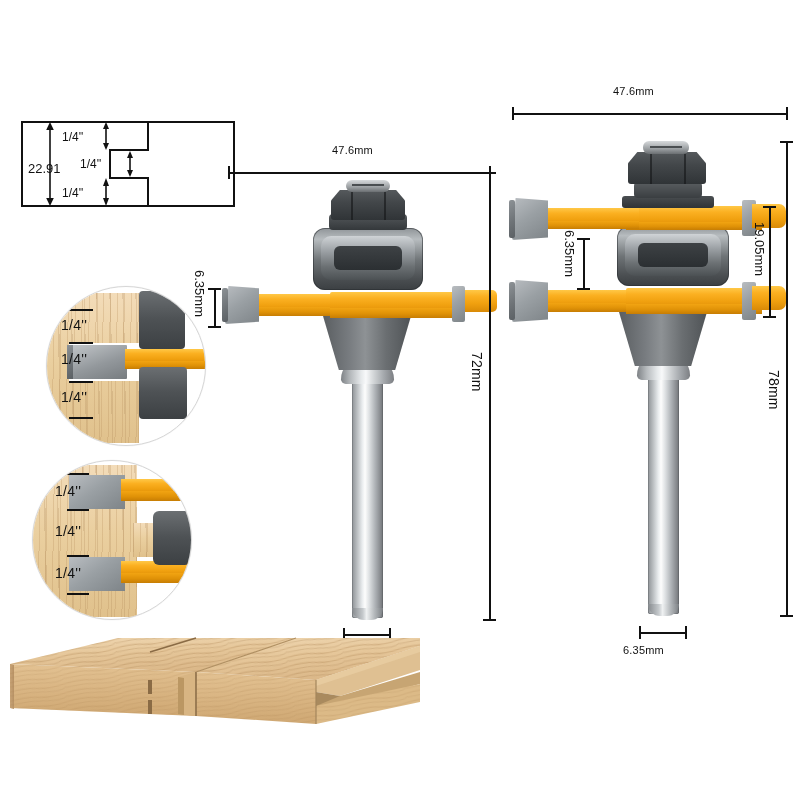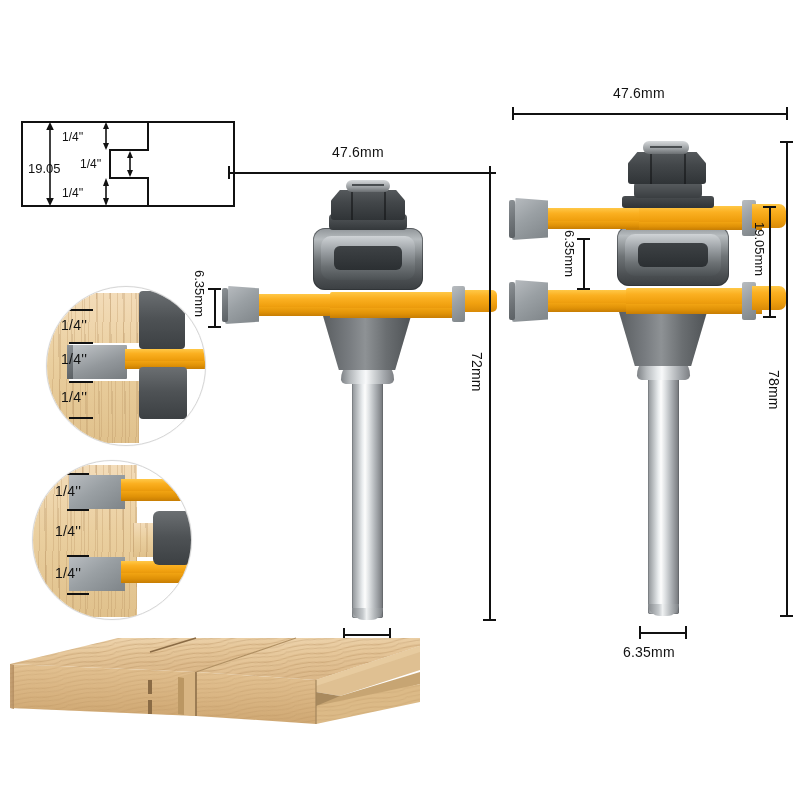--- a/index.html
+++ b/index.html
@@ -1,20 +1,20 @@
 <!DOCTYPE html>
 <html><head>
 <meta charset="utf-8">
 <style>
   html,body{margin:0;padding:0;background:#fff;}
   body{width:800px;height:800px;position:relative;overflow:hidden;
        font-family:"Liberation Sans","DejaVu Sans",sans-serif;color:#111;}
   .stage{position:absolute;inset:0;width:800px;height:800px;}
   .abs{position:absolute;}
-  .dim{font-size:14px;color:#111;white-space:nowrap;letter-spacing:.2px;}
+  .dim{font-size:11px;color:#111;white-space:nowrap;letter-spacing:.2px;}
   .dim-sm{font-size:12px;color:#111;white-space:nowrap;}
   .dim-vert{writing-mode:vertical-rl;text-orientation:mixed;}
   .ln{position:absolute;background:#111;}
   .hln{height:1.6px;}
   .vln{width:1.6px;}
   .tick-v{width:1.6px;height:13px;background:#111;position:absolute;}
   .tick-h{height:1.6px;width:13px;background:#111;position:absolute;}
 
   
   .schem{position:absolute;left:18px;top:118px;width:220px;height:108px;}
@@ -76,21 +76,21 @@
       <polygon points="88,32 85,25 91,25" fill="#111"></polygon>
 
       <line x1="112" y1="38" x2="112" y2="54" stroke="#111" stroke-width="1.6"></line>
       <polygon points="112,33 109,40 115,40" fill="#111"></polygon>
       <polygon points="112,59 109,52 115,52" fill="#111"></polygon>
 
       <line x1="88" y1="66" x2="88" y2="83" stroke="#111" stroke-width="1.6"></line>
       <polygon points="88,60 85,68 91,68" fill="#111"></polygon>
       <polygon points="88,88 85,80 91,80" fill="#111"></polygon>
     </svg>
-    <span class="abs dim-sm" style="left:10px;top:43px;font-size:13px;">19.05</span>
+    <span class="abs dim-sm" style="left:10px;top:43px;font-size:13px;">22.91</span>
     <span class="abs dim-sm" style="left:44px;top:12px;">1/4''</span>
     <span class="abs dim-sm" style="left:62px;top:39px;">1/4''</span>
     <span class="abs dim-sm" style="left:44px;top:68px;">1/4''</span>
   </div>
 
   <div class="ln hln" style="left:228px;top:172px;width:36px;"></div>
 
   <div>
     <div class="ln hln" style="left:228px;top:172px;width:262px;"></div>
     <div class="tick-v" style="left:228px;top:166px;"></div>

